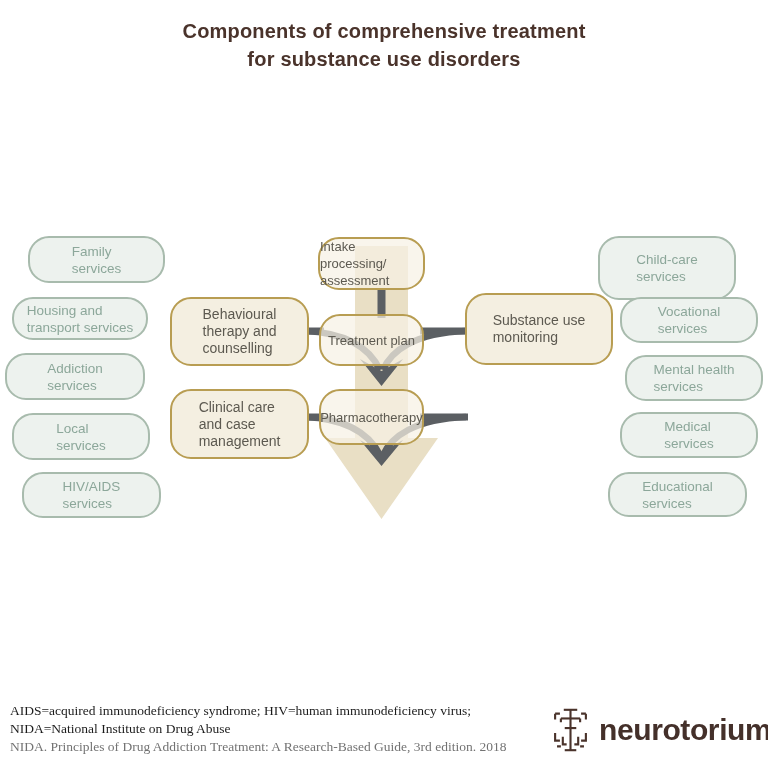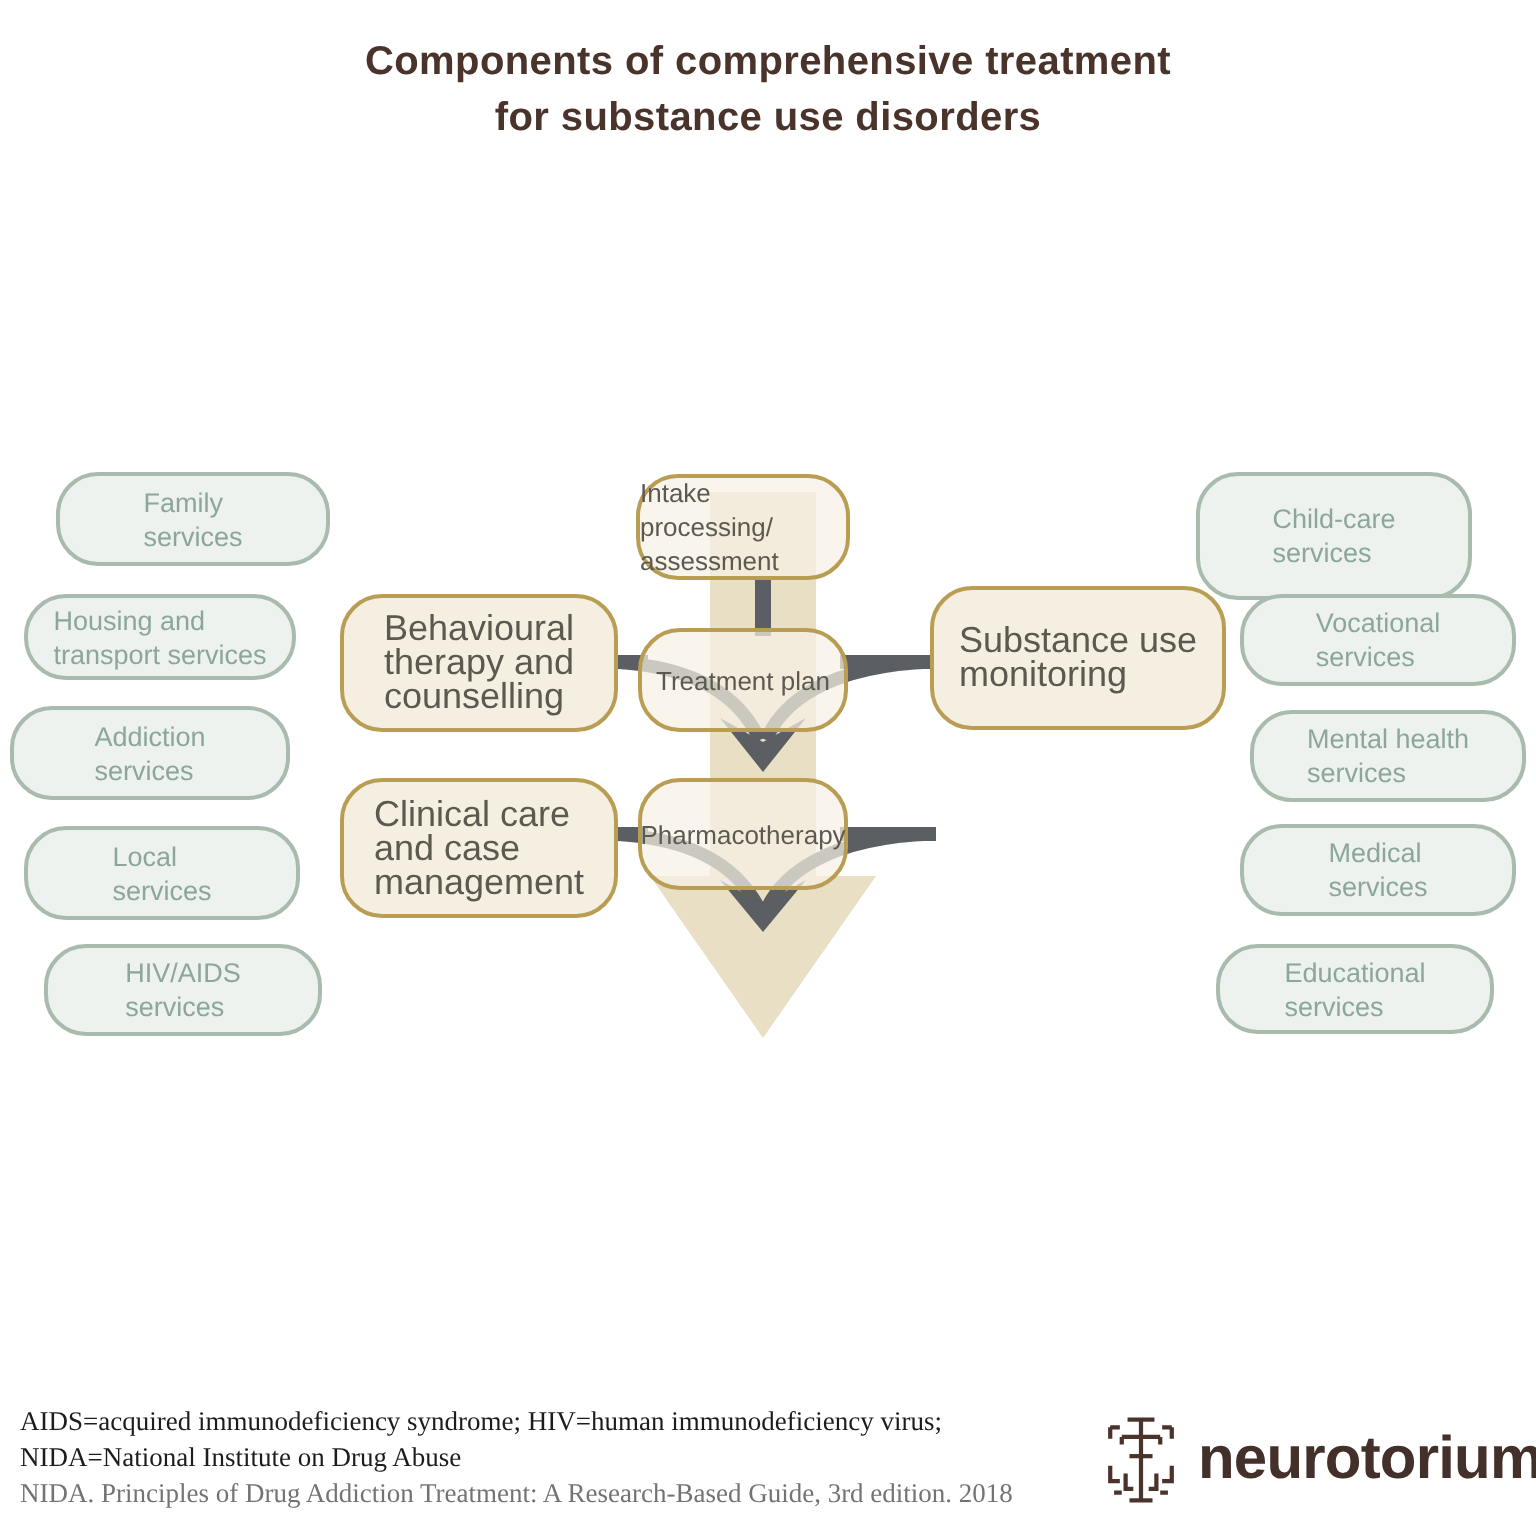--- a/index.html
+++ b/index.html
@@ -16,21 +16,21 @@
   .box{
     position:absolute;z-index:2;display:flex;align-items:center;justify-content:center;
     text-align:left;white-space:pre-line;box-sizing:border-box;line-height:17px;border-radius:21px;
   }
   .cbox{
     border:2px solid #b89d52;background:rgba(246,241,228,0.72);
     color:#5c5950;font-size:13px;
   }
   .sbox{
     border:2px solid #b89d52;background:#f4efe1;
-    color:#5c5950;font-size:18px;
+    color:#5c5950;font-size:14px;
   }
   .gbox{
     border:2px solid #a8bbad;background:#edf2ee;
     color:#8ca79a;font-size:13.5px;
   }
   #footnotes{
     position:absolute;left:10px;top:702px;
     font-family:"Liberation Serif",serif;font-size:13.5px;line-height:18px;
     color:#1c1c1c;
   }

